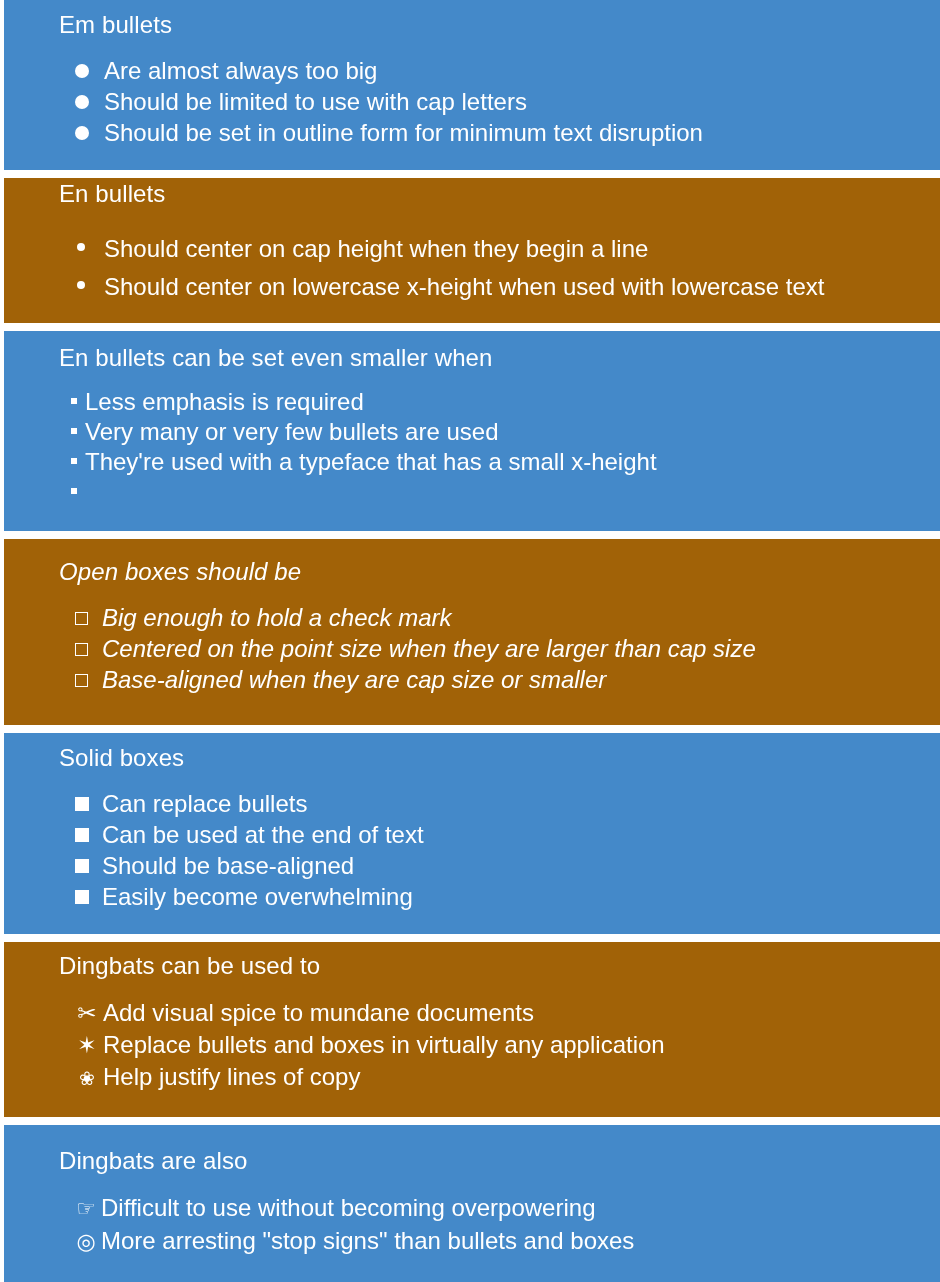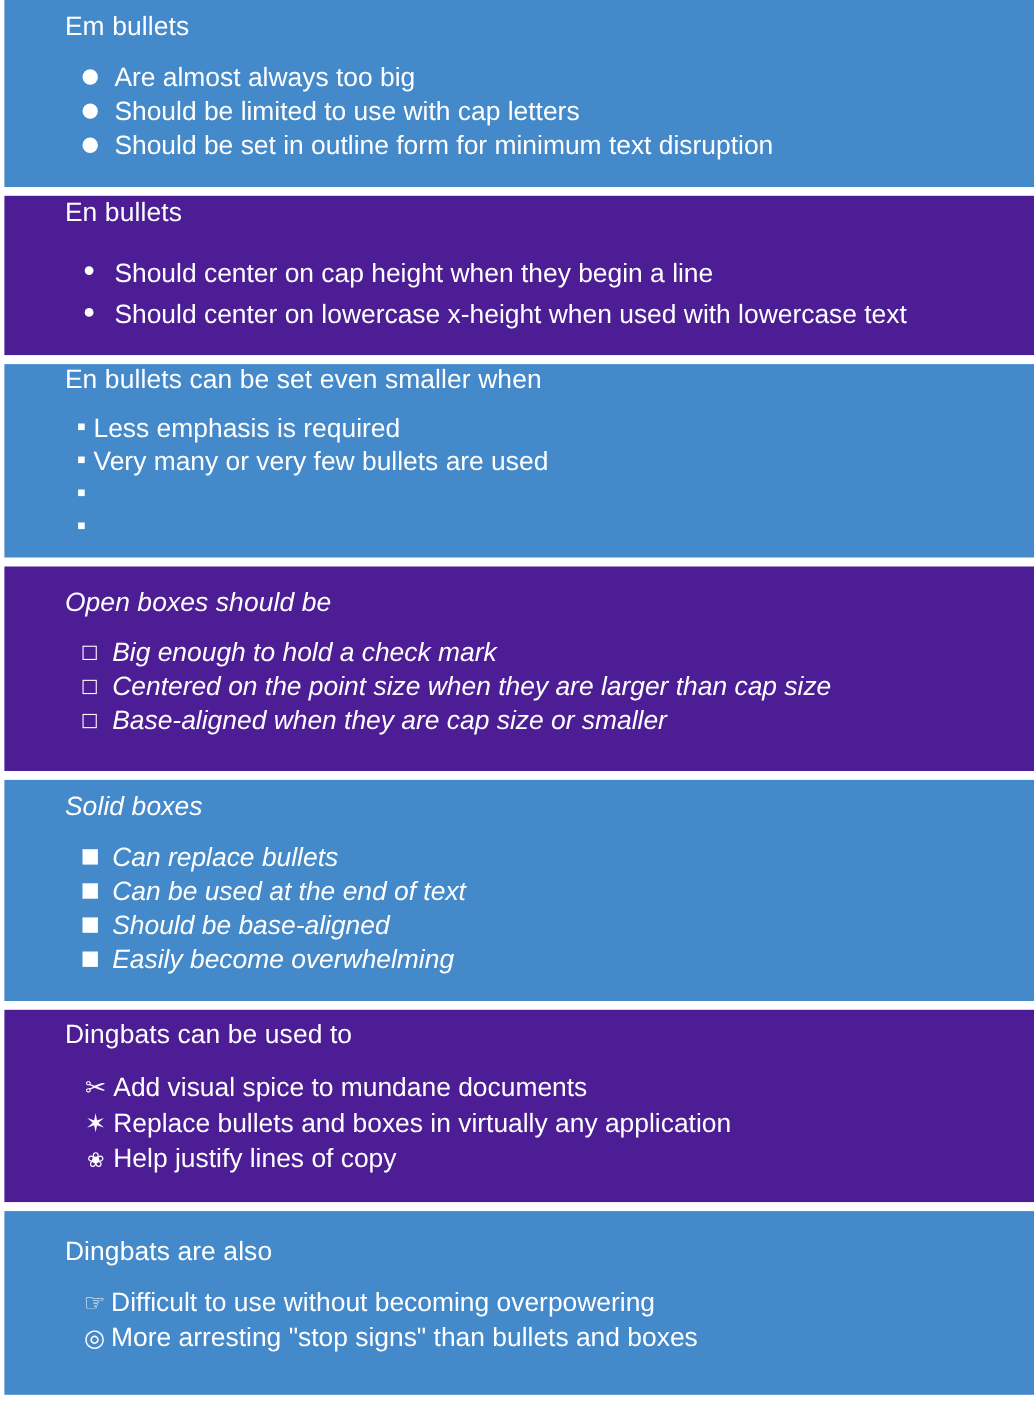--- a/index.html
+++ b/index.html
@@ -27,21 +27,21 @@
     box-sizing: border-box;
     width: 936px;
     padding-left: 55px;
     padding-right: 20px;
     display: flex;
     flex-direction: column;
     justify-content: center;
     flex: none;
   }
   .panel.dark  { background: #4489c9; }
-  .panel.light { background: #4c1d95; }
+  .panel.light { background: #a16207; }
 
   .gap { flex: none; height: 8px; background: #ffffff; }
 
   .p-head {
     color: #ffffff;
     font-size: 24px;
     line-height: 30px;
     letter-spacing: 0.1px;
     white-space: nowrap;
   }
@@ -194,33 +194,34 @@
       </li>
       <li>
         <span class="mk"><span class="dot"></span></span>
         <span class="lbl">Should center on lowercase x-height when used with lowercase text</span>
       </li>
     </ul>
   </div>
 
   <div class="gap"></div>
 
-  <div class="panel dark panel-sm" style="height:176px;justify-content:center;">
+  <div class="panel dark panel-sm" style="height:200px;justify-content:center;">
     <div class="p-head">En bullets can be set even smaller when</div>
     <ul class="p-list">
       <li>
         <span class="mk"><span class="sq"></span></span>
         <span class="lbl">Less emphasis is required</span>
       </li>
       <li>
         <span class="mk"><span class="sq"></span></span>
         <span class="lbl">Very many or very few bullets are used</span>
       </li>
       <li>
         <span class="mk"><span class="sq"></span></span>
+        <span class="lbl">They're used with a typeface that has a small x-height</span>
       </li>
       <li>
         <span class="mk"><span class="sq"></span></span>
       </li>
     </ul>
   </div>
 
   <div class="gap"></div>
 
   <div class="panel light panel-open" style="height:186px;font-style:italic;">
@@ -236,21 +237,21 @@
       </li>
       <li>
         <span class="mk"><span class="obox"></span></span>
         <span class="lbl">Base-aligned when they are cap size or smaller</span>
       </li>
     </ul>
   </div>
 
   <div class="gap"></div>
 
-  <div class="panel dark panel-solid" style="height:201px;font-style:italic;">
+  <div class="panel dark panel-solid" style="height:201px;">
     <div class="p-head">Solid boxes</div>
     <ul class="p-list">
       <li>
         <span class="mk"><span class="sbox"></span></span>
         <span class="lbl">Can replace bullets</span>
       </li>
       <li>
         <span class="mk"><span class="sbox"></span></span>
         <span class="lbl">Can be used at the end of text</span>
       </li>

